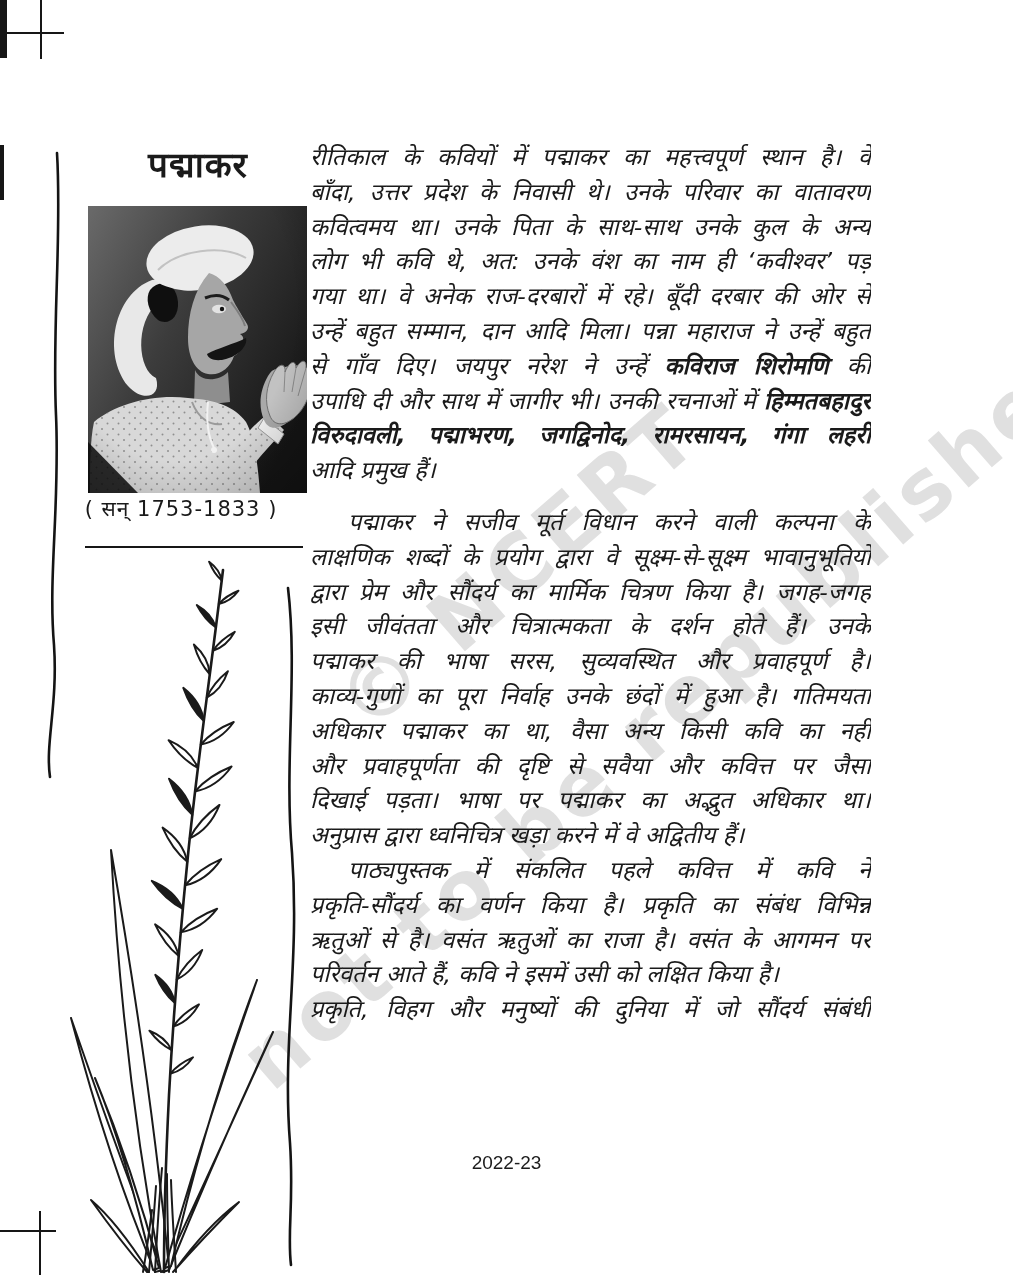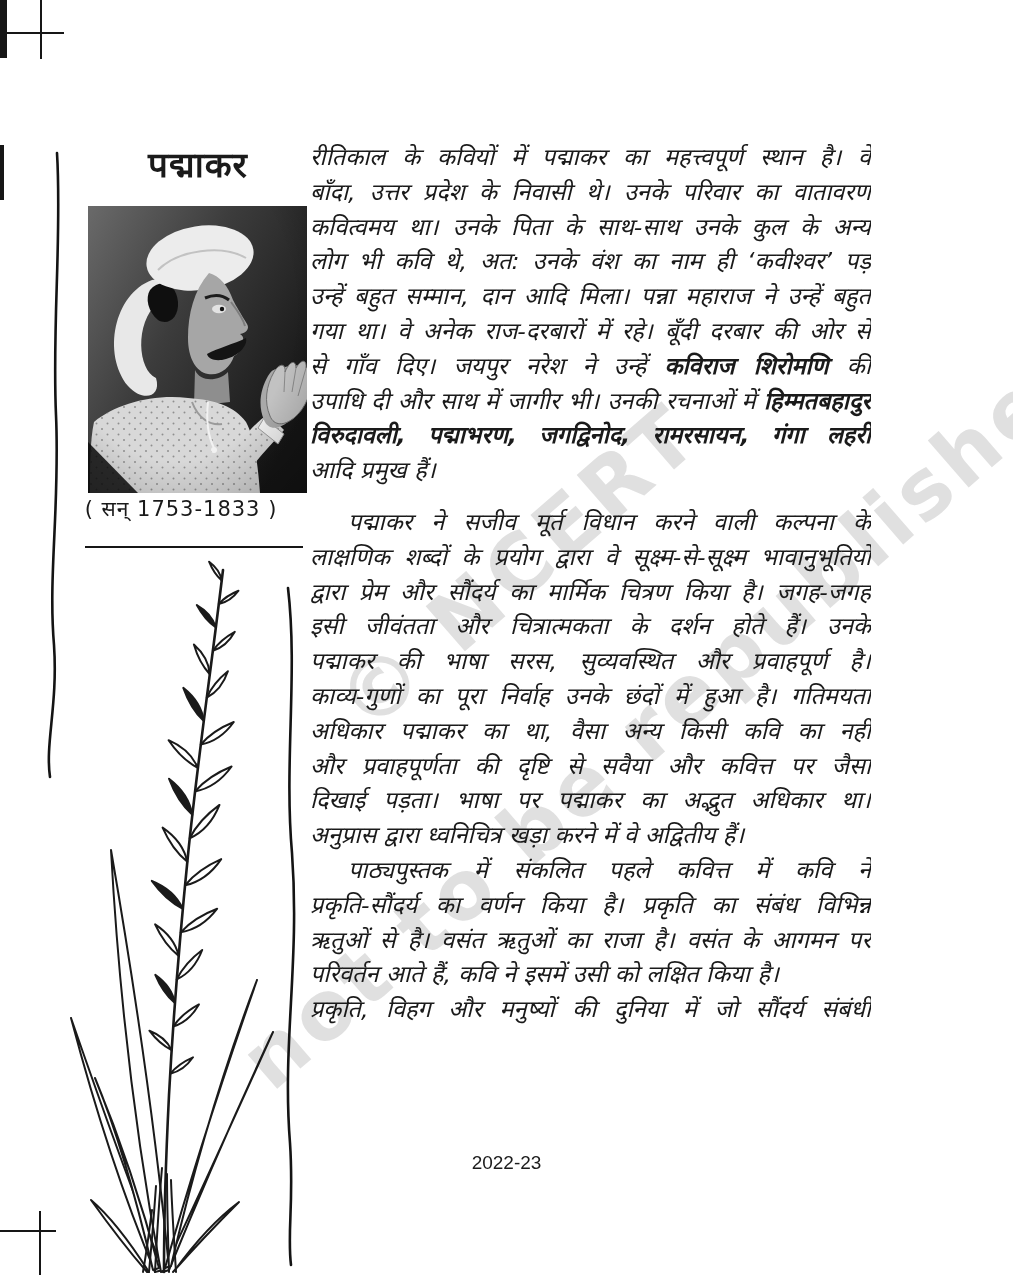--- a/index.html
+++ b/index.html
@@ -150,22 +150,22 @@
   <svg class="flourish" style="left:276px;top:583px;" width="32" height="690" viewBox="0 0 32 690">
     <path d="M12,5 C22,90 8,180 16,270 C24,380 6,460 14,560 C18,620 11,650 15,682" fill="none" stroke="#141414" stroke-width="2.6" stroke-linecap="round"></path>
   </svg>
 
   <div class="article">
       <div class="para">
         <div class="tline"><span>रीतिकाल के कवियों में पद्माकर का महत्त्वपूर्ण स्थान है। वे</span></div>
         <div class="tline"><span>बाँदा, उत्तर प्रदेश के निवासी थे। उनके परिवार का वातावरण</span></div>
         <div class="tline"><span>कवित्वमय था। उनके पिता के साथ-साथ उनके कुल के अन्य</span></div>
         <div class="tline"><span>लोग भी कवि थे, अत: उनके वंश का नाम ही ‘कवीश्वर’ पड़</span></div>
+        <div class="tline"><span>गया था। वे अनेक राज-दरबारों में रहे। बूँदी दरबार की ओर से</span></div>
         <div class="tline"><span>उन्हें बहुत सम्मान, दान आदि मिला। पन्ना महाराज ने उन्हें बहुत</span></div>
-        <div class="tline"><span>गया था। वे अनेक राज-दरबारों में रहे। बूँदी दरबार की ओर से</span></div>
         <div class="tline"><span>से गाँव दिए। जयपुर नरेश ने उन्हें </span><span class="bold">कविराज शिरोमणि</span><span> की</span></div>
         <div class="tline"><span>उपाधि दी और साथ में जागीर भी। उनकी रचनाओं में </span><span class="bold">हिम्मतबहादुर</span></div>
         <div class="tline"><span class="bold">विरुदावली, पद्माभरण, जगद्विनोद, रामरसायन, गंगा लहरी</span></div>
         <div class="tline lastline"><span>आदि प्रमुख हैं।</span></div>
       </div>
       <div class="para spaced">
         <div class="tline indent"><span>पद्माकर ने सजीव मूर्त विधान करने वाली कल्पना के</span></div>
         <div class="tline"><span>लाक्षणिक शब्दों के प्रयोग द्वारा वे सूक्ष्म-से-सूक्ष्म भावानुभूतियों</span></div>
         <div class="tline"><span>द्वारा प्रेम और सौंदर्य का मार्मिक चित्रण किया है। जगह-जगह</span></div>
         <div class="tline"><span>इसी जीवंतता और चित्रात्मकता के दर्शन होते हैं। उनके</span></div>

